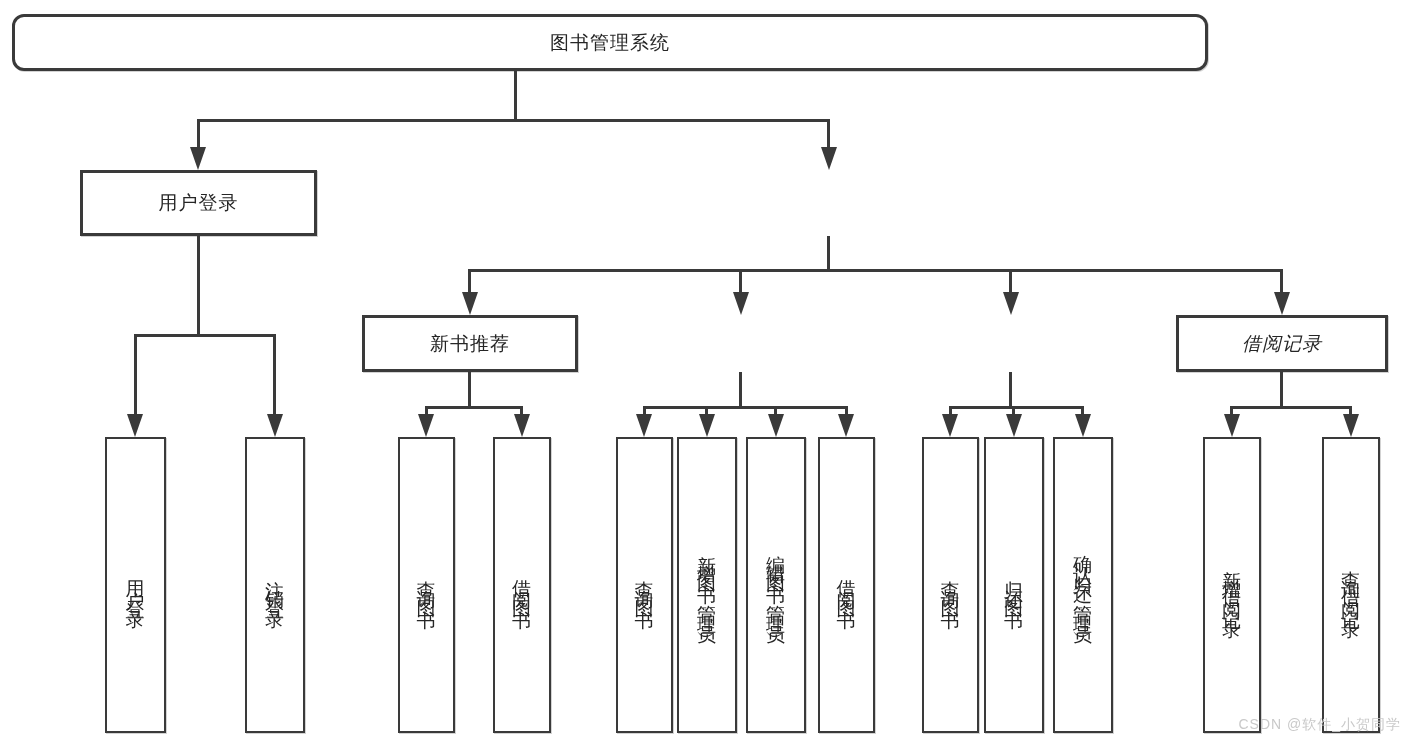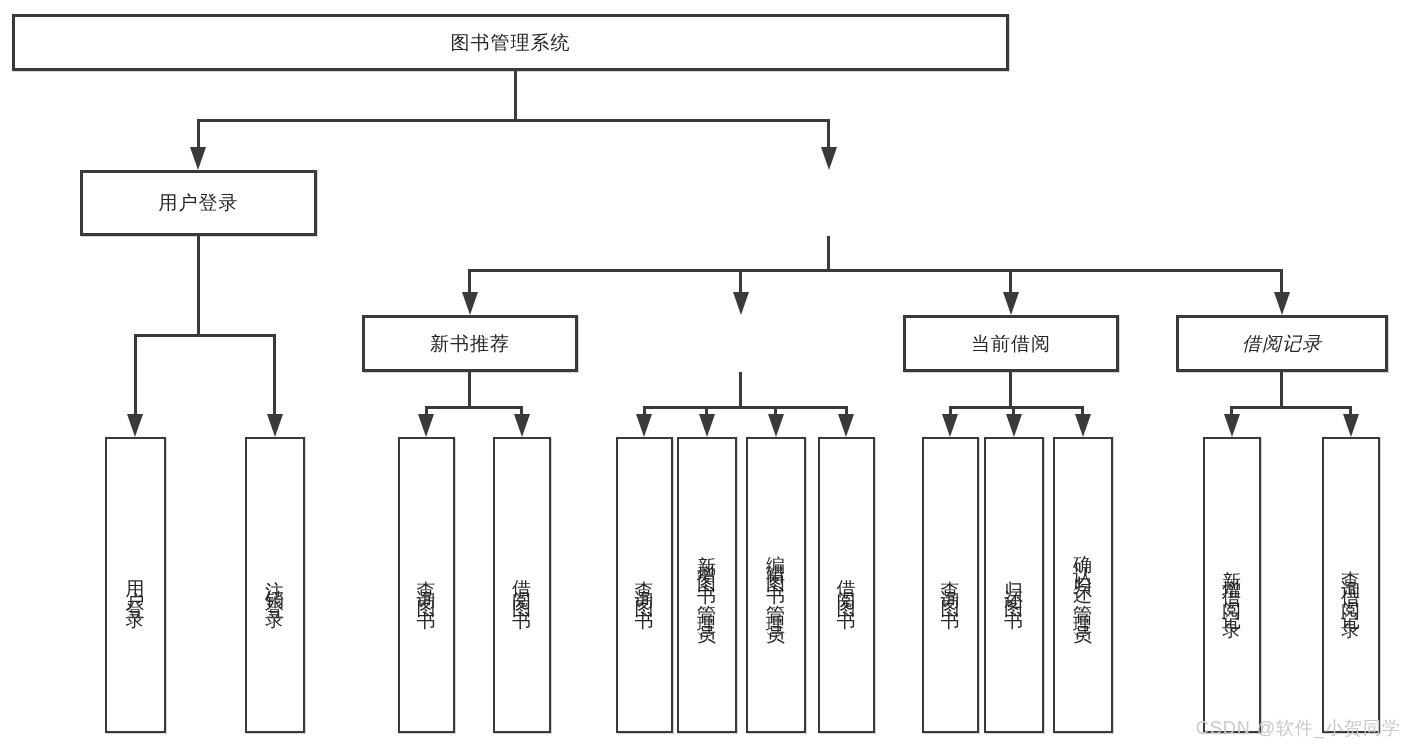--- a/index.html
+++ b/index.html
@@ -40,33 +40,33 @@
   .arrow{
     position:absolute;
     width:0;height:0;
     border-left:8px solid transparent;
     border-right:8px solid transparent;
     border-top:23px solid #3a3a3a;
   }
   .watermark{
     position:absolute;
     top:716px;right:4px;
-    font-size:18px;
+    font-size:14px;
     color:#c9c9c9;
     letter-spacing:1px;
     z-index:10;
     white-space:nowrap;
   }
 </style>
 </head>
 <body>
 
 <div id="stage">
 
-  <div class="box" style="left:12px;top:14px;width:997px;height:57px;">
+  <div class="box" style="left:12px;top:14px;width:1196px;height:57px;border-radius:12px;">
     <span>图书管理系统</span>
   </div>
 
   <div class="vline" style="left:514px;top:70px;width:3px;height:51px;"></div>
   <div class="hline" style="left:197px;top:119px;width:633px;height:3px;"></div>
   <div class="vline" style="left:197px;top:119px;width:3px;height:31px;"></div>
   <div class="arrow" style="left:190px;top:147px;"></div>
   <div class="vline" style="left:827px;top:119px;width:3px;height:31px;"></div>
   <div class="arrow" style="left:821px;top:147px;"></div>
 
@@ -87,23 +87,20 @@
   <div class="arrow" style="left:462px;top:292px;"></div>
   <div class="vline" style="left:739px;top:269px;width:3px;height:26px;"></div>
   <div class="arrow" style="left:733px;top:292px;"></div>
   <div class="vline" style="left:1009px;top:269px;width:3px;height:26px;"></div>
   <div class="arrow" style="left:1003px;top:292px;"></div>
   <div class="vline" style="left:1280px;top:269px;width:3px;height:26px;"></div>
   <div class="arrow" style="left:1274px;top:292px;"></div>
 
   <div class="box" style="left:362px;top:315px;width:216px;height:57px;">
     <span>新书推荐</span>
-  </div>
-  <div class="box" style="left:903px;top:315px;width:216px;height:57px;">
-    <span>当前借阅</span>
   </div>
   <div class="box" style="left:1176px;top:315px;width:212px;height:57px;font-style:italic;">
     <span>借阅记录</span>
   </div>
 
   <div class="vline" style="left:468px;top:372px;width:3px;height:37px;"></div>
   <div class="vline" style="left:739px;top:372px;width:3px;height:37px;"></div>
   <div class="vline" style="left:1009px;top:372px;width:3px;height:37px;"></div>
   <div class="vline" style="left:1280px;top:372px;width:3px;height:37px;"></div>
 

